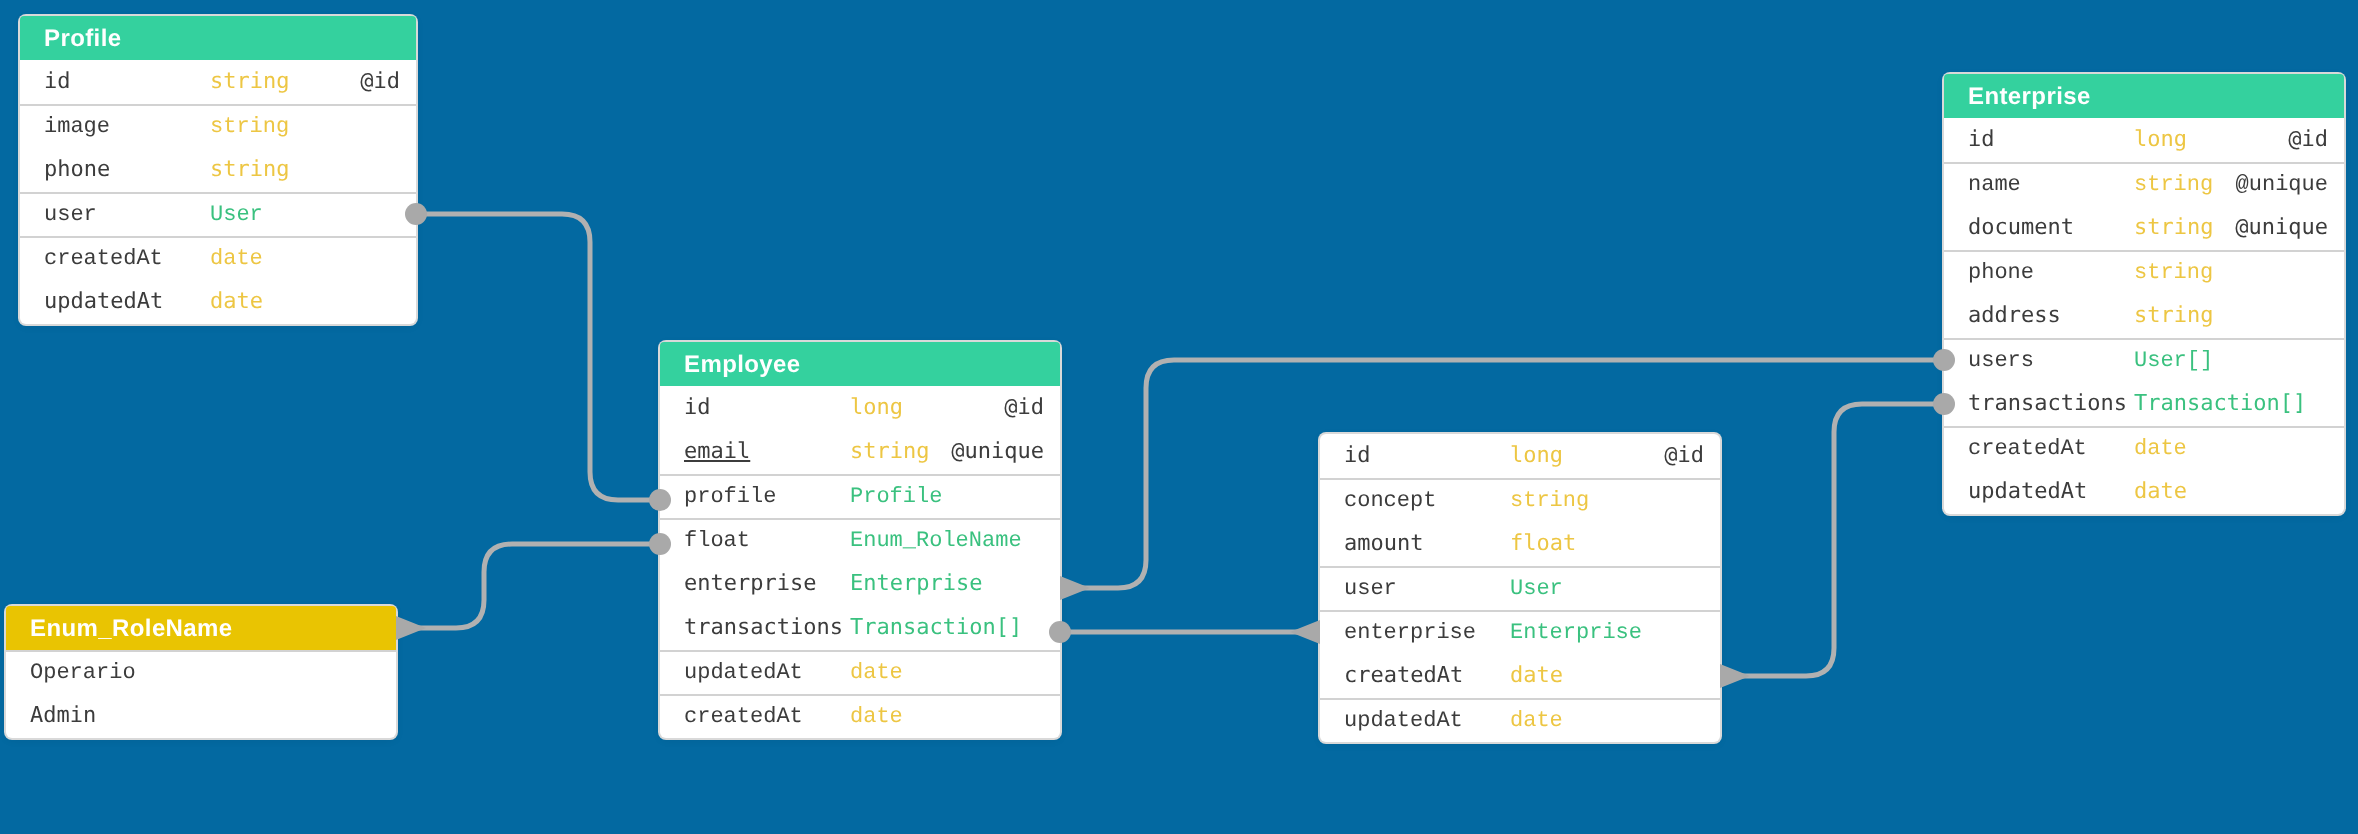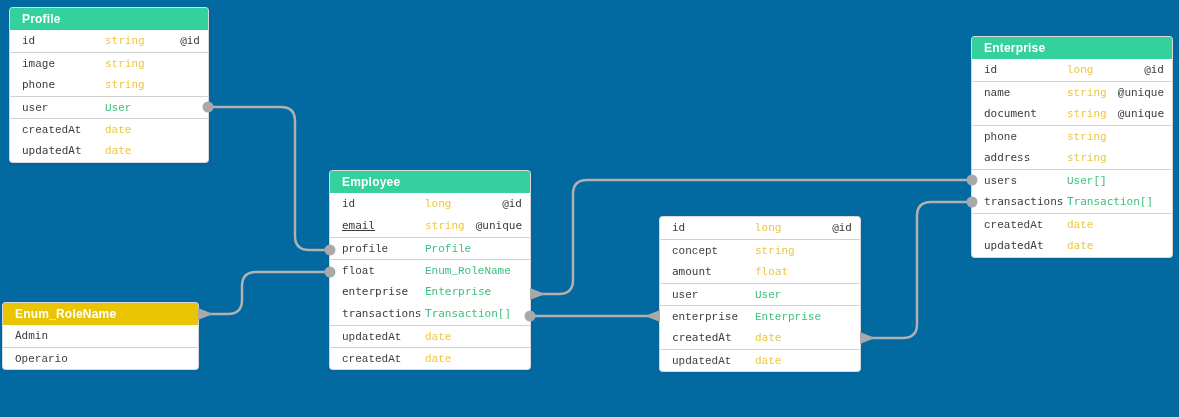--- a/index.html
+++ b/index.html
@@ -190,25 +190,25 @@
         <span class="field-name" style="color: rgb(60, 60, 60);">createdAt</span>
         <span class="field-type" style="color: rgb(237, 198, 67);">date</span>
       </div>
       <div class="table-row">
         <span class="field-name" style="color: rgb(60, 60, 60);">updatedAt</span>
         <span class="field-type" style="color: rgb(237, 198, 67);">date</span>
       </div>
     </div>
     <div class="table-card enum" style="left: 3px; top: 303px; width: 195px;">
       <div class="table-header" style="background: rgb(233, 196, 2); color: rgb(255, 255, 255);">Enum_RoleName</div>
+      <div class="table-row divided">
+        <span class="field-name" style="color: rgb(60, 60, 60);">Operario</span>
+      </div>
       <div class="table-row">
         <span class="field-name" style="color: rgb(60, 60, 60);">Admin</span>
-      </div>
-      <div class="table-row divided">
-        <span class="field-name" style="color: rgb(60, 60, 60);">Operario</span>
       </div>
     </div>
     <svg id="edge-layer" width="1179" height="417" viewBox="0 0 1179 417">
       <g>
         <path d="M 208 107 H 281 Q 295 107 295 121 V 236 Q 295 250 309 250 H 330" fill="none" stroke="#b1b1b1" stroke-width="2.5"></path>
         <circle cx="208" cy="107" r="5.5" fill="#a9a9a9"></circle>
         <circle cx="330" cy="250" r="5.5" fill="#a9a9a9"></circle>
       </g>
       <g>
         <path d="M 330 272 H 256 Q 242 272 242 286 V 300 Q 242 314 228 314 H 198" fill="none" stroke="#b1b1b1" stroke-width="2.5"></path>

